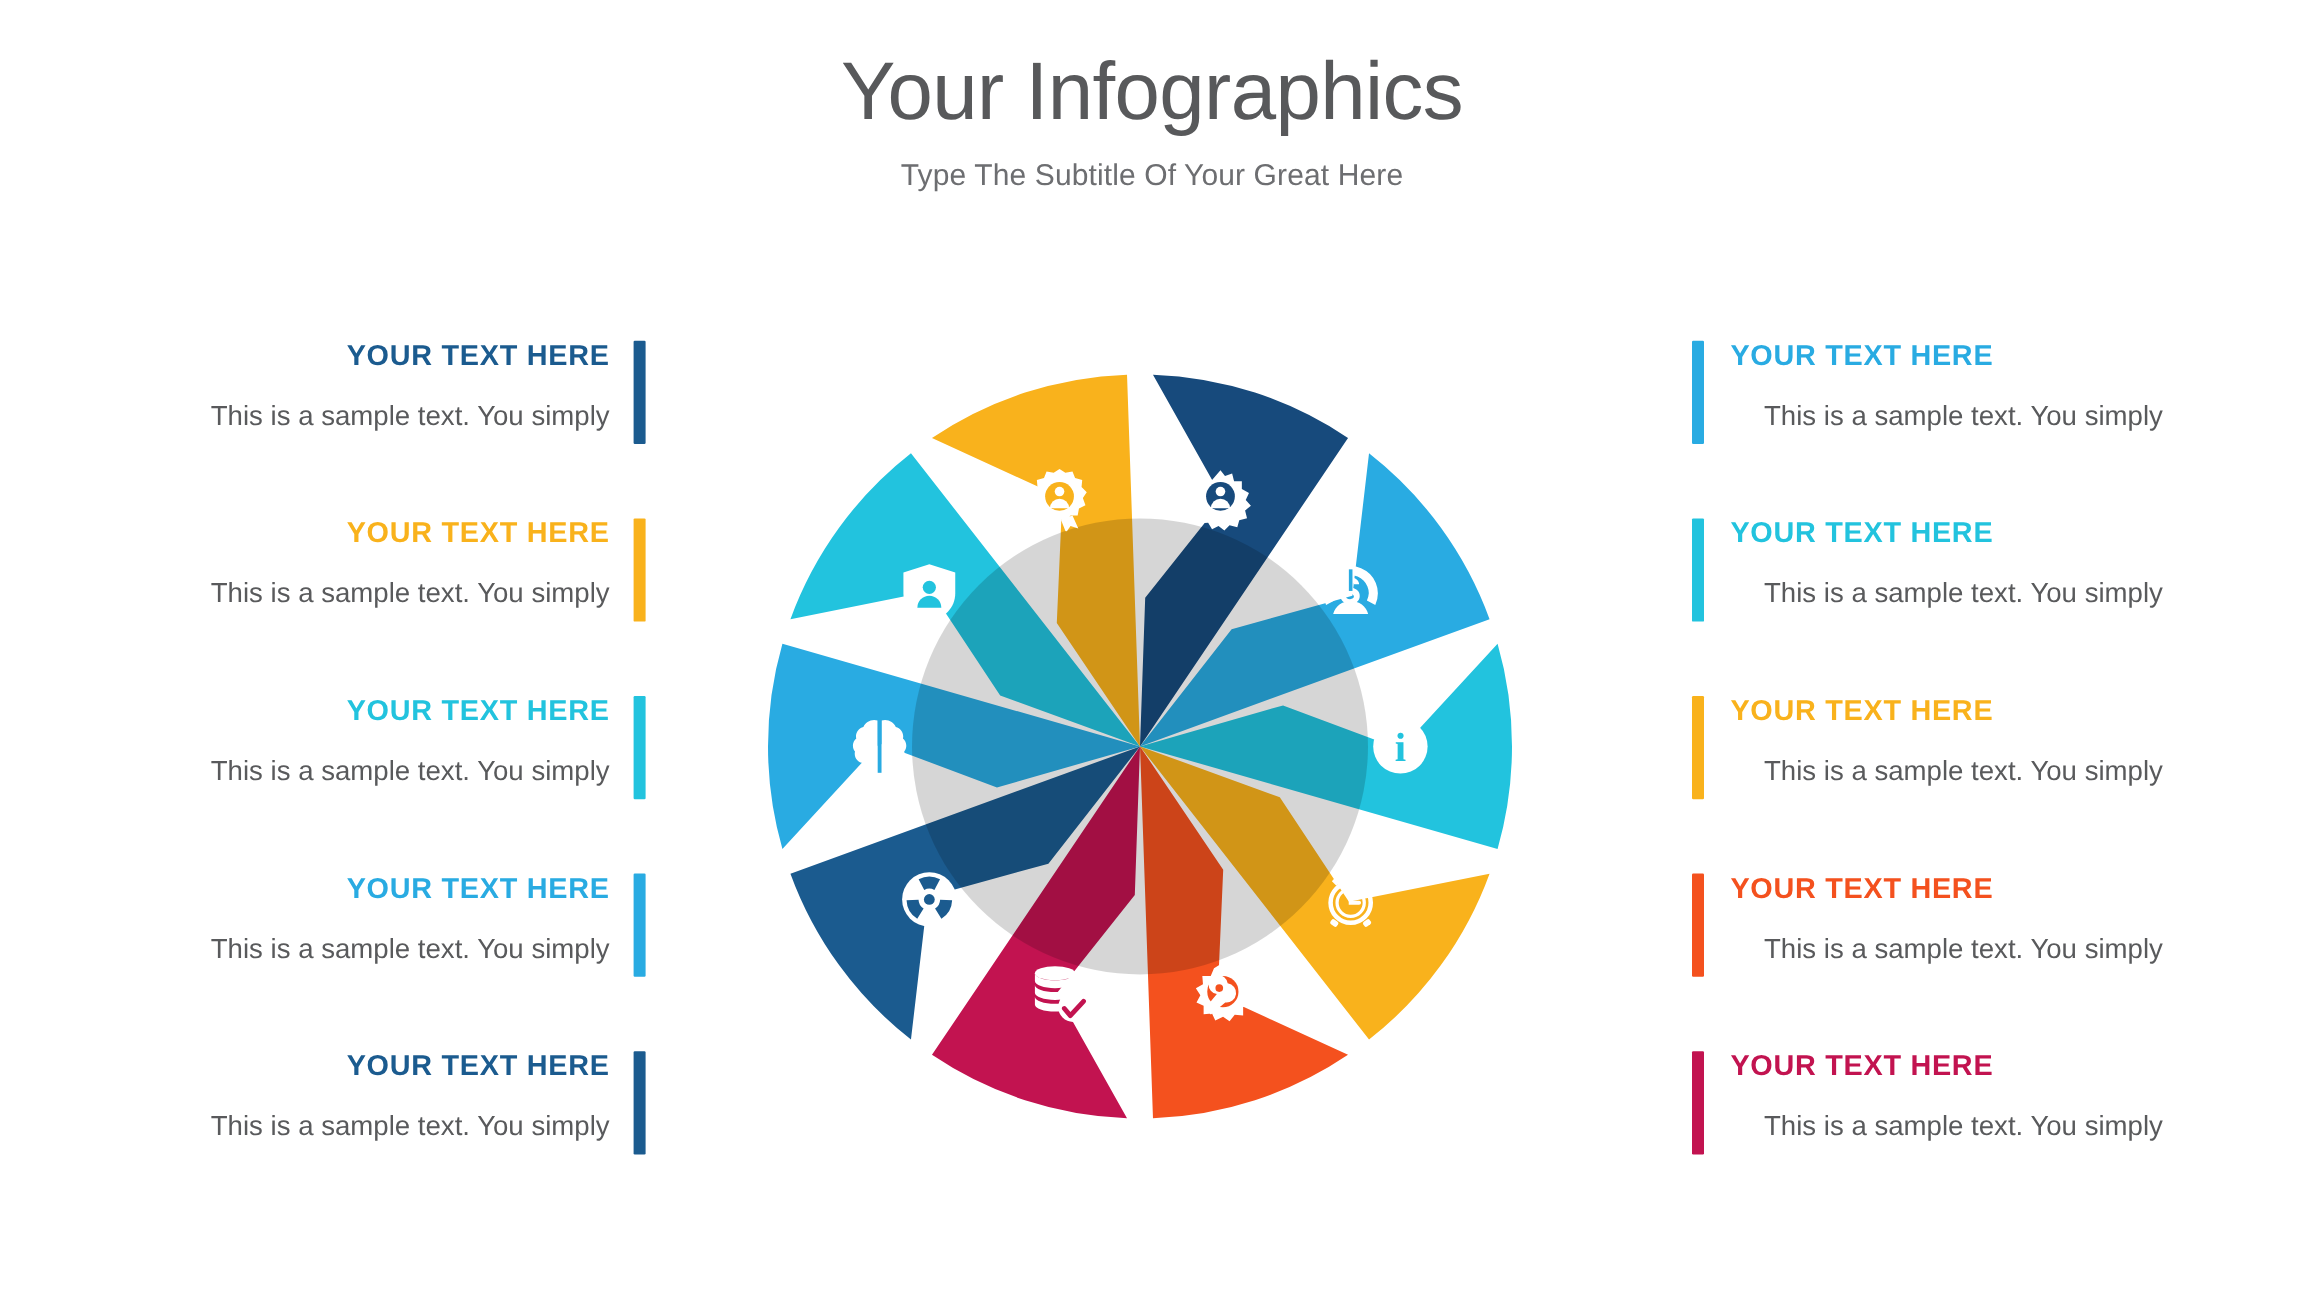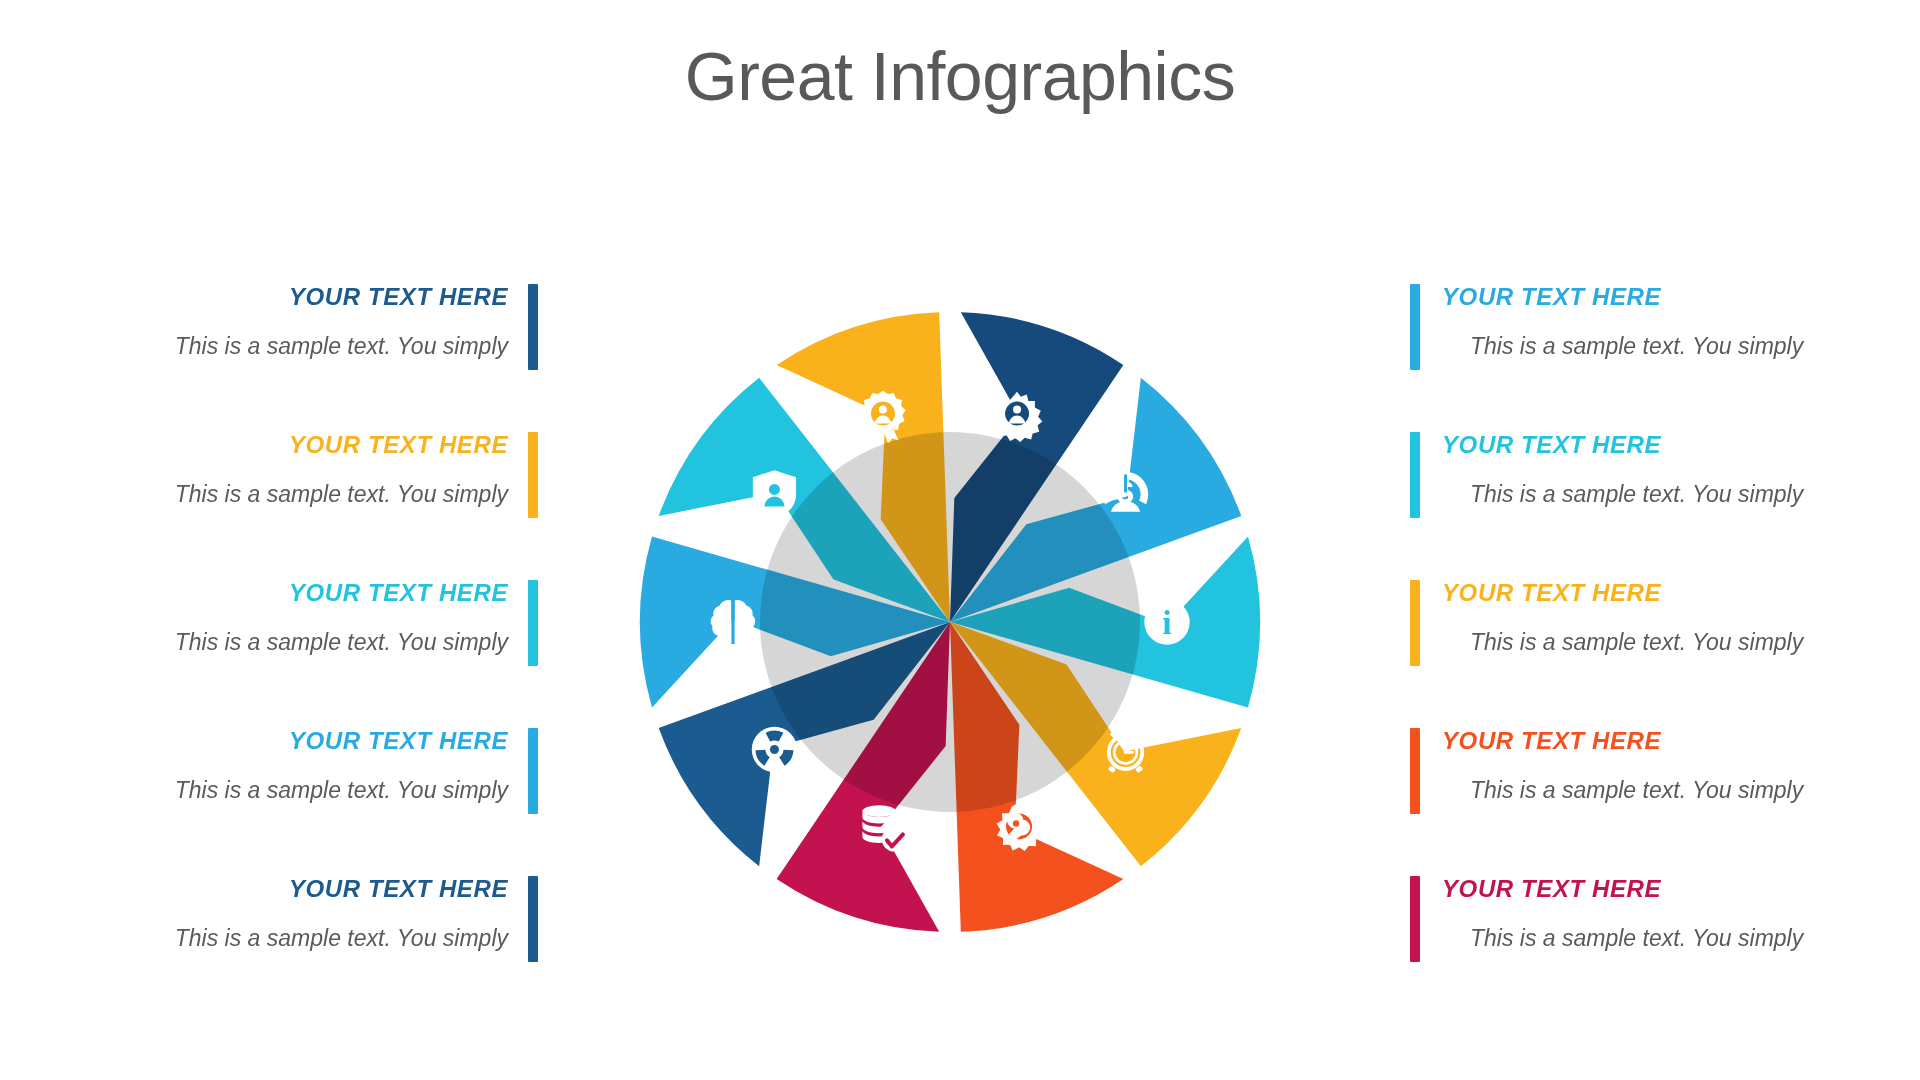--- a/index.html
+++ b/index.html
@@ -17,21 +17,21 @@
   .subtitle {
     font-size:25px; font-weight:400; color:#6d6e71;
     padding-top:22px; letter-spacing:0.1px;
   }
 
   
   .col { position:absolute; top:272px; width:430px; }
   .col-left  { left:108px; }
   .col-right { left:1410px; }
 
-  .item { position:relative; height:148px;font-style:italic; }
+  .item { position:relative; height:148px; }
   .item .bar {
     position:absolute; top:12px; width:10px; height:86px; border-radius:1px;
   }
   .col-left  .item .bar { right:0; }
   .col-right .item .bar { left:0; }
 
   .item .txtwrap { position:absolute; top:0; }
   .col-left  .item .txtwrap { right:30px; text-align:right; }
   .col-right .item .txtwrap { left:32px;  text-align:left;  }
 
@@ -47,21 +47,22 @@
   
   .wheel { position:absolute; left:600px; top:272px; width:700px; height:700px; }
   .wheel svg { display:block; width:700px; height:700px; overflow:visible; }
 </style>
 </head>
 <body>
 
 <div class="slide">
 
   <div class="header">
-    <div class="title">Great Infographics</div>
+    <div class="title">Your Infographics</div>
+    <div class="subtitle">Type The Subtitle Of Your Great Here</div>
   </div>
 
   <div class="col col-left">
     <div class="item">
       <div class="txtwrap">
         <div class="heading" style="color: rgb(27, 91, 143);">YOUR TEXT HERE</div>
         <div class="body">This is a sample text. You simply</div>
       </div>
       <div class="bar" style="background: rgb(27, 91, 143);"></div>
     </div>

